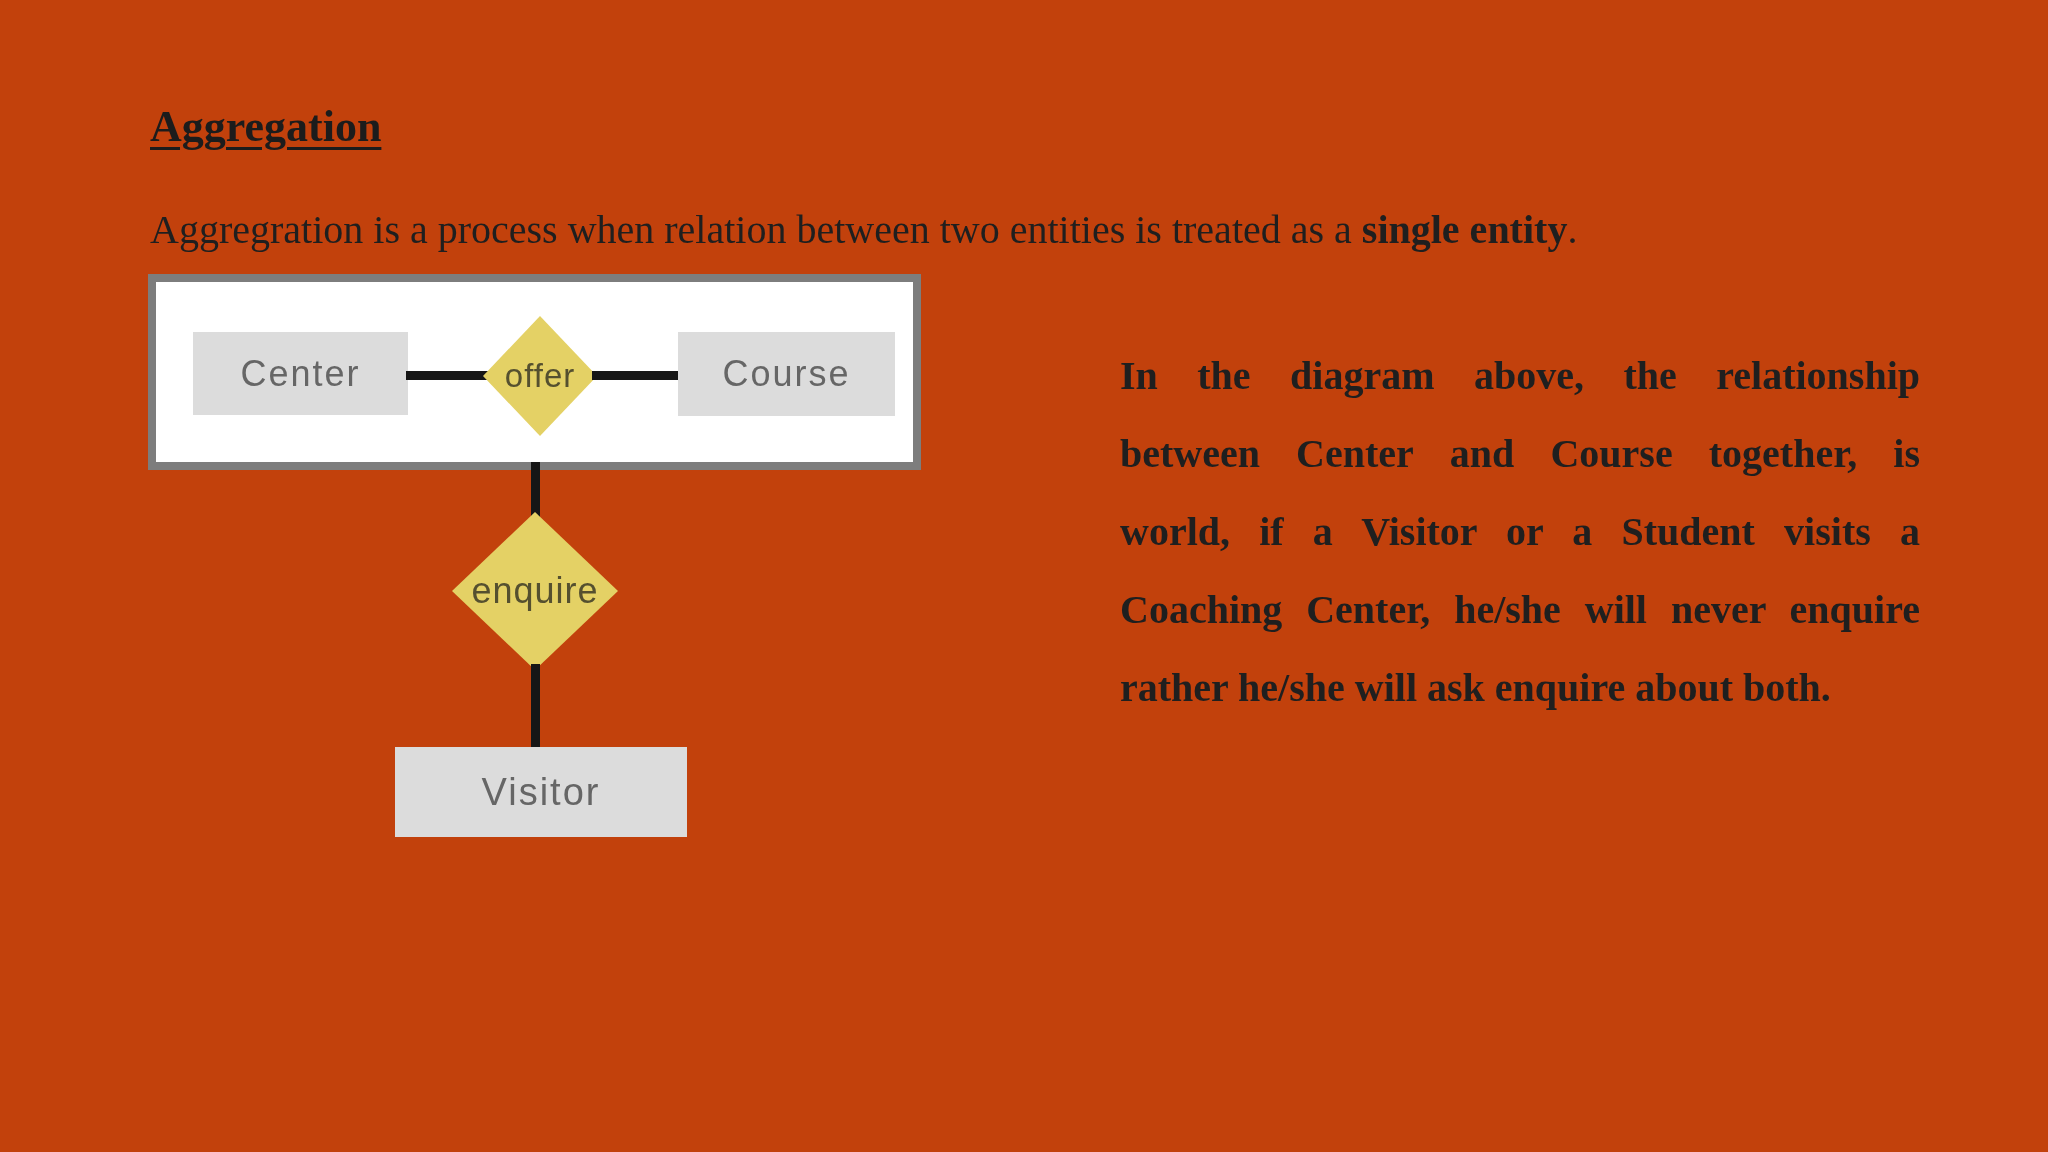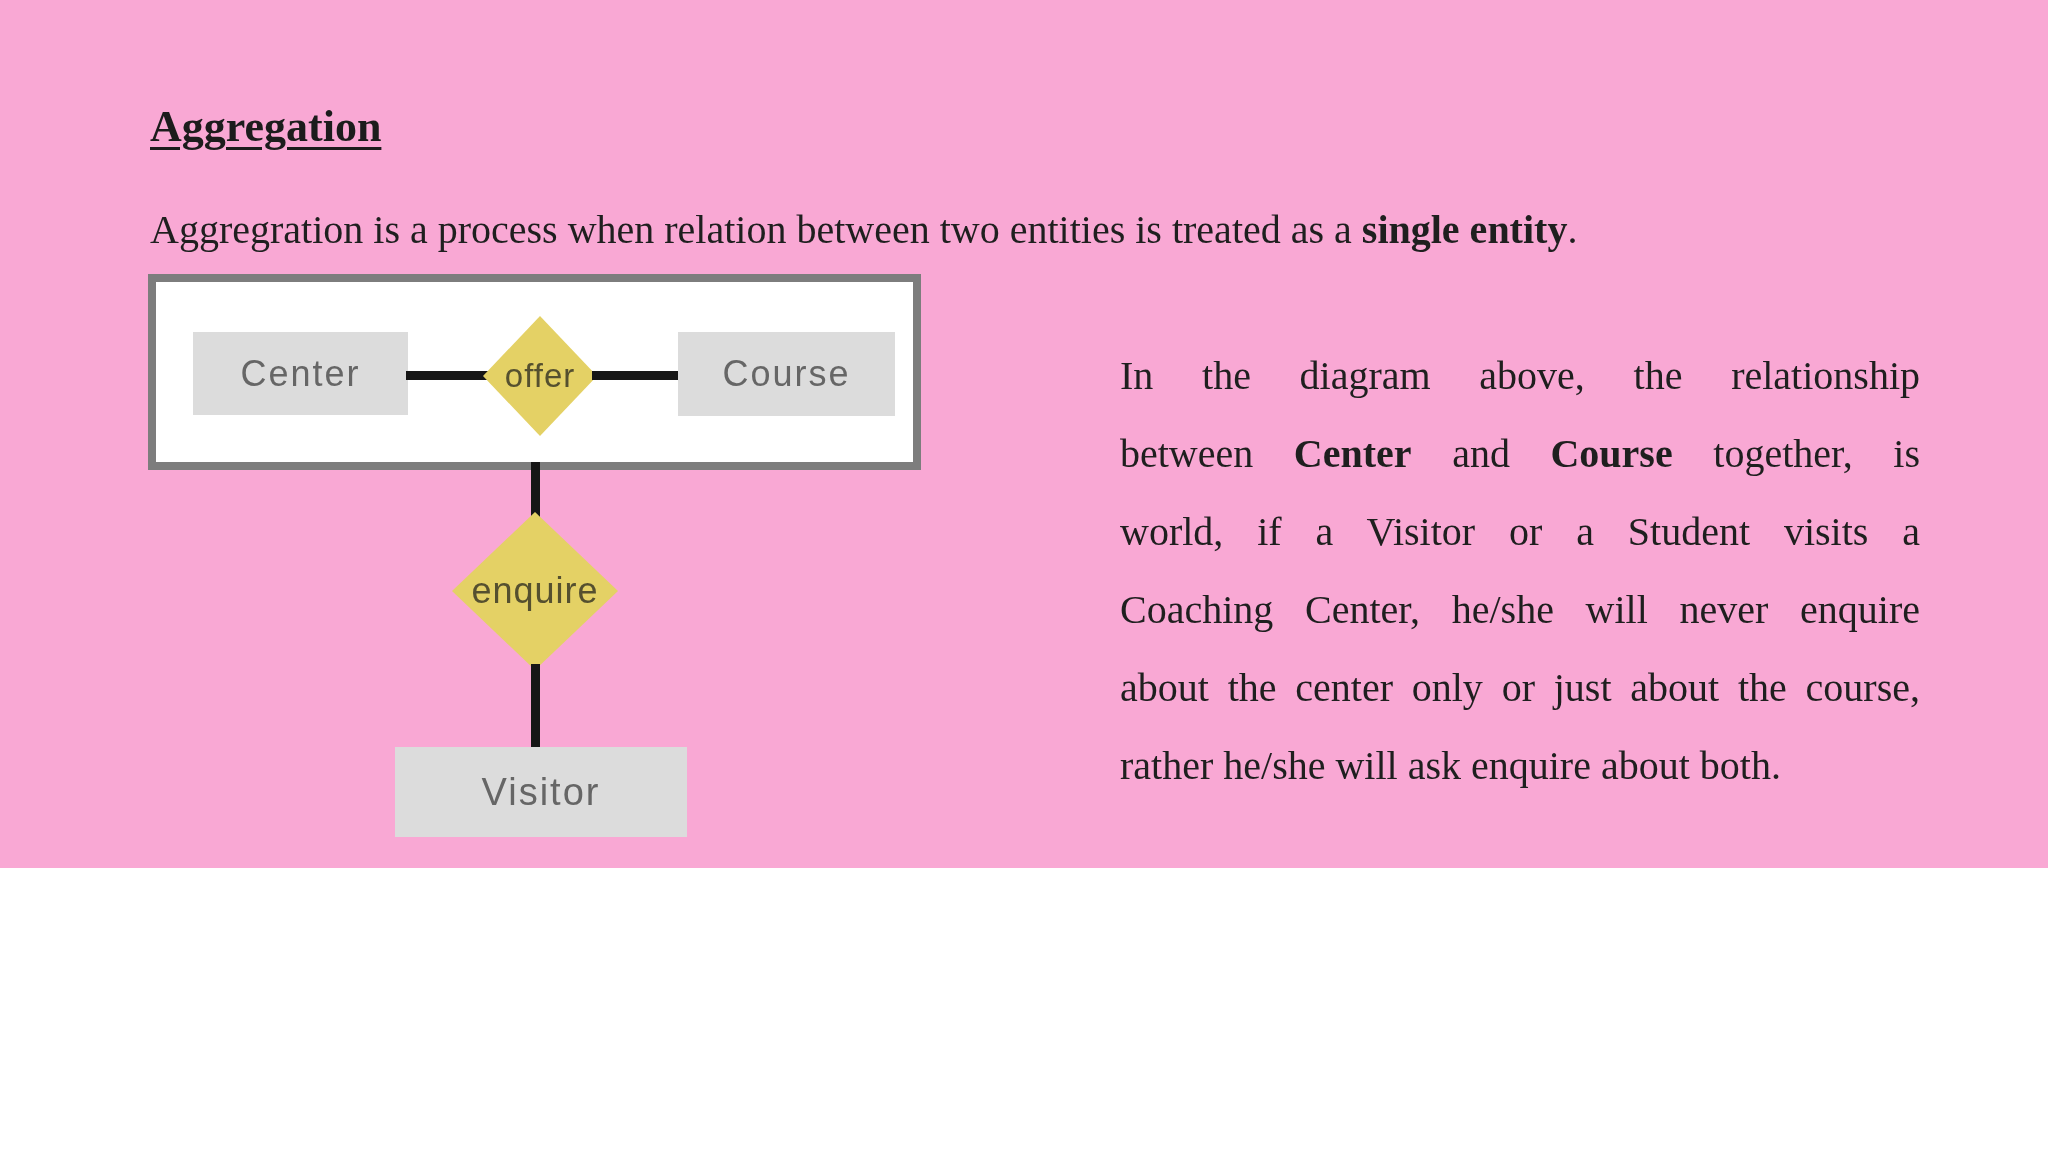--- a/index.html
+++ b/index.html
@@ -3,22 +3,22 @@
 <meta charset="utf-8">
 <style>
   html, body {
     margin: 0;
     padding: 0;
     background: #ffffff;
   }
   .page {
     position: relative;
     width: 2048px;
-    height: 868px;
-    background: #f9a8d4;
+    height: 1152px;
+    background: #c2410c;
     overflow: hidden;
     font-family: "Liberation Serif", serif;
     color: #1f1f1f;
   }
 
   
   .heading {
     position: absolute;
     left: 150px;
     top: 72px;
@@ -43,20 +43,21 @@
     position: absolute;
     left: 1120px;
     top: 337px;
     width: 800px;
     font-size: 40px;
     line-height: 78px;
   }
   .jline {
     text-align: justify;
     text-align-last: justify;
+    font-weight: bold;
   }
   .jline.last {
     text-align-last: left;
   }
 
   
   .boundary-box {
     position: absolute;
     left: 148px;
     top: 274px;
@@ -143,17 +144,16 @@
     <div class="entity entity-visitor">
       <span>Visitor</span>
     </div>
   </div>
 
   <div class="description">
       <div class="jline"><span>In the diagram above, the relationship</span></div>
       <div class="jline"><span>between </span><b>Center</b><span> and </span><b>Course</b><span> together, is</span></div>
       <div class="jline"><span>world, if a Visitor or a Student visits a</span></div>
       <div class="jline"><span>Coaching Center, he/she will never enquire</span></div>
-      <div class="jline"><span>about the center only or just about the course,</span></div>
       <div class="jline last"><span>rather he/she will ask enquire about both.</span></div>
     </div>
 
 </div>
 
 </body></html>

